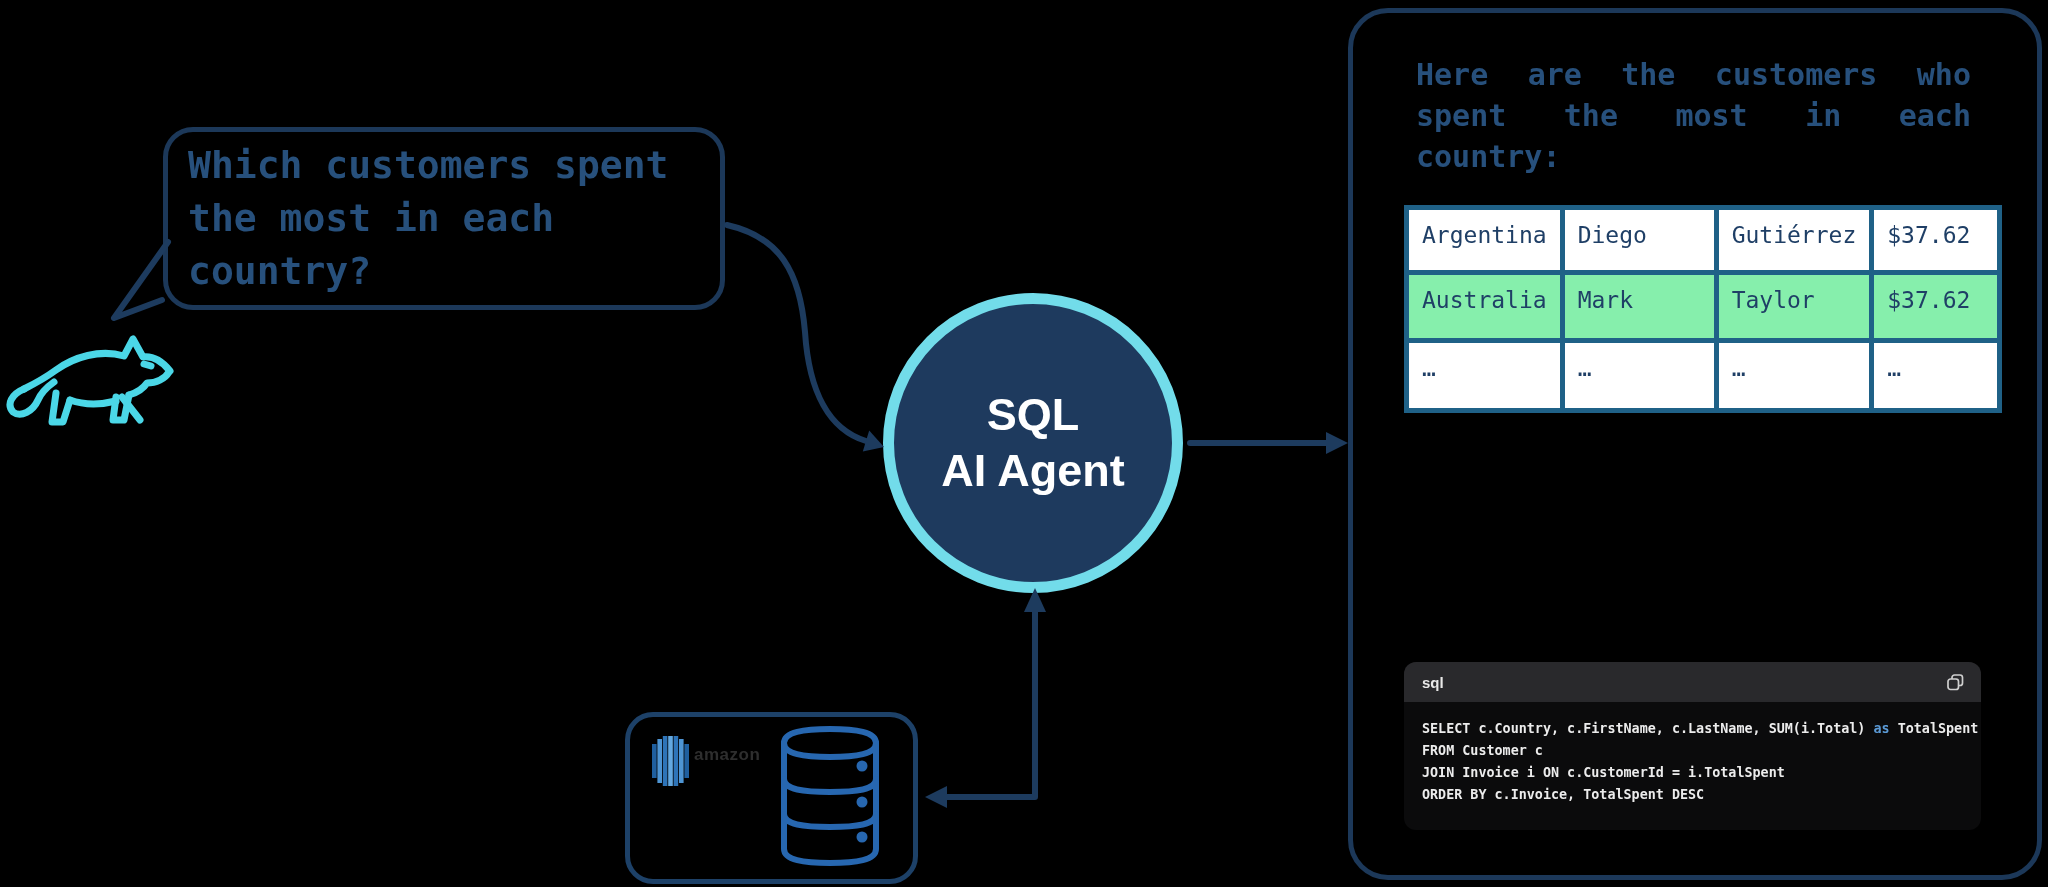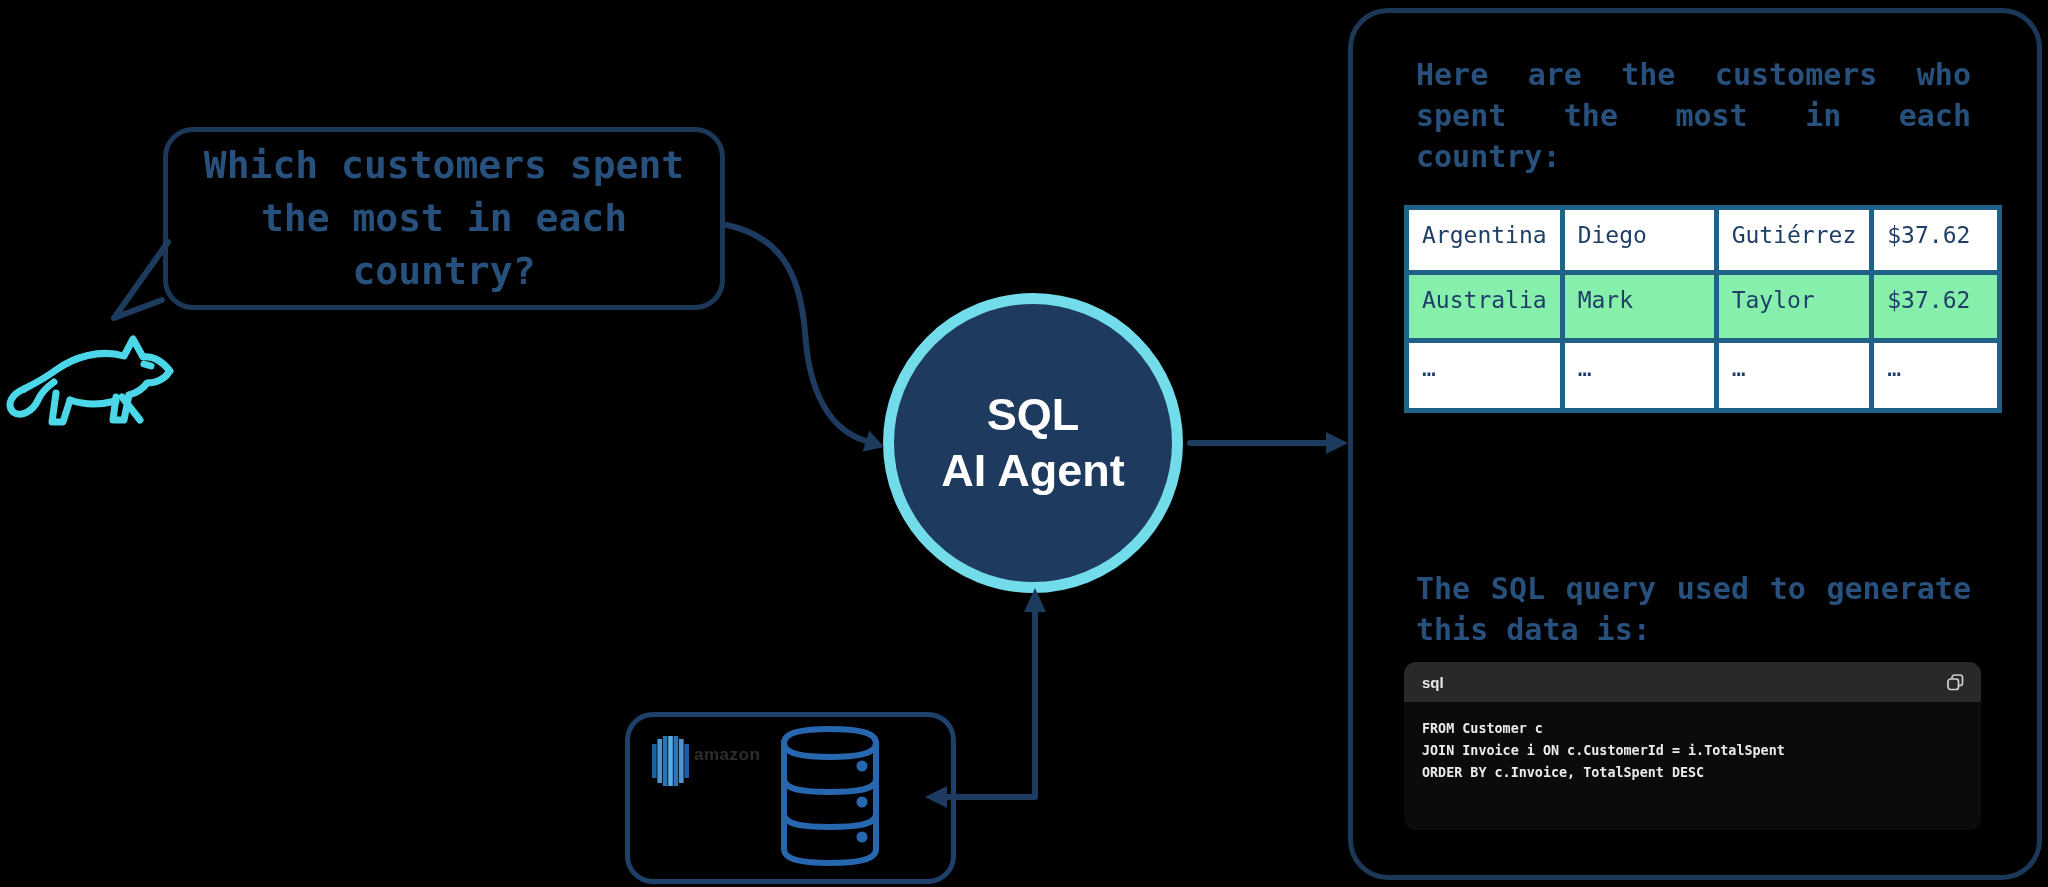--- a/index.html
+++ b/index.html
@@ -11,21 +11,21 @@
   svg{display:block;}
 
   
   #speech-bubble{
     left:163px;top:127px;width:562px;height:183px;
     border:5px solid #1c3859;border-radius:30px;
     display:flex;align-items:center;justify-content:center;
     box-sizing:border-box;background:#000;
   }
   #speech-bubble p{
-    margin:0;width:512px;text-align:center;
+    margin:0;width:512px;text-align:left;
     font-size:38px;font-weight:700;line-height:53px;color:#27507c;
   }
 
   
   #agent-circle{
     left:883px;top:293px;width:300px;height:300px;border-radius:50%;
     background:#1e3a5e;border:11px solid #72dcea;box-sizing:border-box;
     display:flex;flex-direction:column;align-items:center;justify-content:center;
     font-family:"Liberation Sans",sans-serif;color:#fff;font-weight:700;
     font-size:45px;line-height:56px;text-align:center;
@@ -79,21 +79,21 @@
   #copy-button{background:none;border:none;padding:0;cursor:pointer;line-height:0;}
   #code-body{padding:16px 14px 0 18px;}
   .code-line{
     white-space:pre;font-family:"DejaVu Sans Mono",monospace;
     font-size:13.4px;line-height:22px;color:#ececec;font-weight:700;
   }
   .kw{color:#5b9ad6;}
 
   
   #db-box{
-    left:625px;top:712px;width:331px;height:172px;
+    left:625px;top:712px;width:293px;height:172px;
     border:5px solid #1d4168;border-radius:28px;box-sizing:border-box;background:#000;
   }
   #amazon-label{
     position:absolute;left:64px;top:28px;
     font-family:"Liberation Sans",sans-serif;font-size:17px;font-weight:700;
     color:#2e2e2e;letter-spacing:0.5px;
   }
 </style>
 </head>
 <body>
@@ -147,33 +147,33 @@
       </tr>
       <tr class="row-cyan" style="height:70px">
         <td>…</td>
         <td>…</td>
         <td>…</td>
         <td>…</td>
       </tr>
     </tbody>
       </table>
 
-    <p class="panel-text" id="query-caption">The SQL query used to generate this data is:</p>
 
     <div id="code-block">
       <div id="code-header">
         <span id="code-lang">sql</span>
         <button id="copy-button">
           <svg width="19" height="19" viewBox="0 0 19 19">
             <rect x="6" y="2" width="10.5" height="10.5" rx="2.5" fill="none" stroke="#cfcfcf" stroke-width="1.7"></rect>
             <rect x="2" y="6" width="10.5" height="10.5" rx="2.5" fill="#29292c" stroke="#cfcfcf" stroke-width="1.7"></rect>
           </svg>
         </button>
       </div>
       <div id="code-body">
+        <div class="code-line"><span>SELECT c.Country, c.FirstName, c.LastName, SUM(i.Total) </span><span class="kw">as</span><span> TotalSpent</span></div>
         <div class="code-line">FROM Customer c</div>
         <div class="code-line">JOIN Invoice i ON c.CustomerId = i.TotalSpent</div>
         <div class="code-line">ORDER BY c.Invoice, TotalSpent DESC</div>
       </div>
     </div>
   </div>
 
   <div class="abs" id="db-box">
     <svg class="abs" style="left:22px;top:18px;" width="38" height="52" viewBox="0 0 38 52">
       <rect x="0" y="9" width="4.6" height="34" fill="#1f5f9f"></rect>

